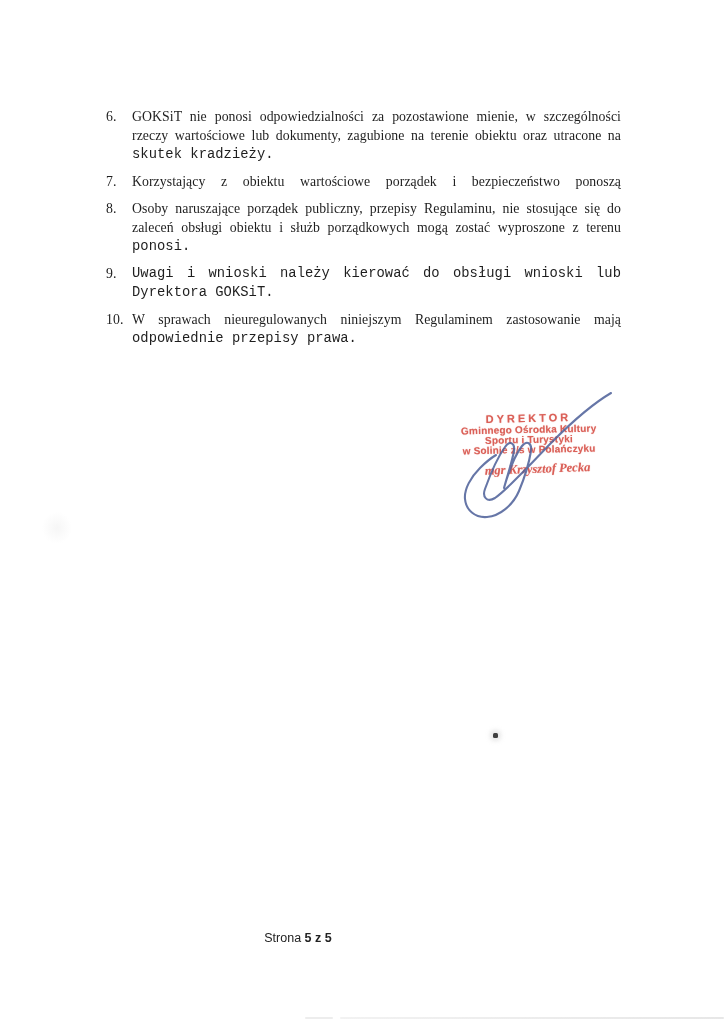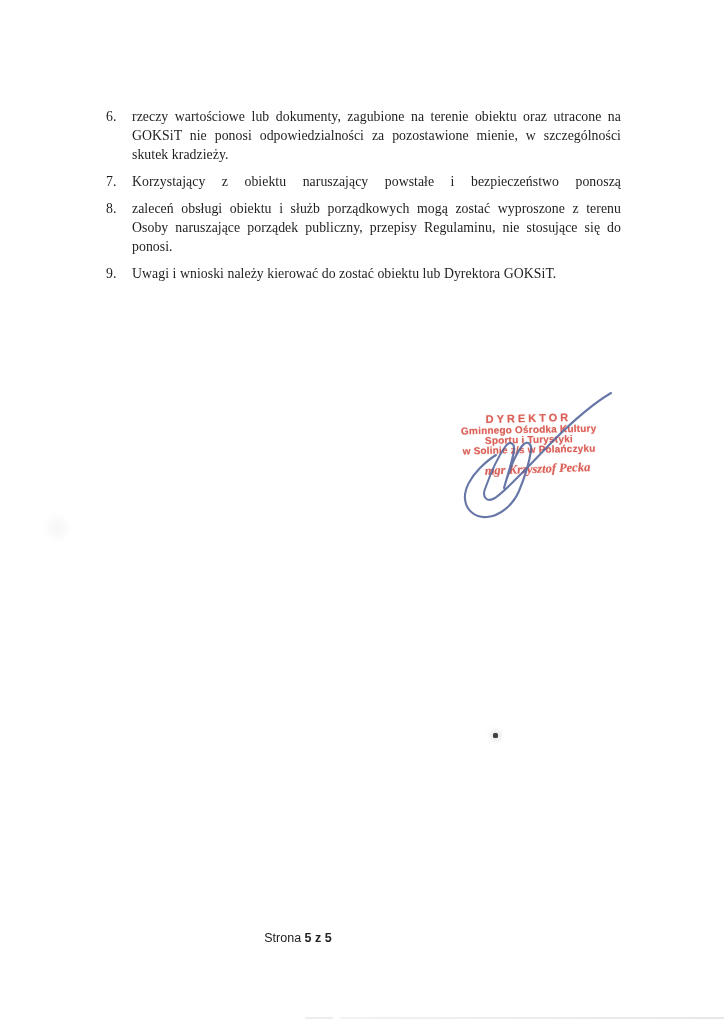--- a/index.html
+++ b/index.html
@@ -16,21 +16,21 @@
     position: absolute; left: 106px; top: 107px; width: 515px;
     color: var(--text-color, #1e1e1e);
     font-size: 13.8px; line-height: 19px;
     letter-spacing: 0.05px;
   }
   .item { display: flex; }
   .item + .item { margin-top: 8px; }
   .num { flex: 0 0 24px; margin-right: 2px; white-space: nowrap; }
   .lines { flex: 1; min-width: 0; }
   .ln { text-align: justify; text-align-last: justify; }
-  .ln.last { text-align-last: left; }
+  .ln.last { text-align-last: left; font-family: Liberation Mono, monospace; }
 
   
   .stamp {
     position: absolute; left: 449px; top: 413px; width: 160px;
     text-align: center;
     color: var(--stamp-red, #d8554c);
     transform: rotate(-1.2deg);
     opacity: 0.93;
     text-shadow: 0 0 1px rgba(216, 85, 76, 0.55);
     font-family: "Liberation Sans", sans-serif;
@@ -88,49 +88,56 @@
 </head>
 <body>
 
 <div class="page">
 
   <div class="reg-list">
 
     <div class="item">
       <div class="num">6.</div>
       <div class="lines">
+        <div class="ln">GOKSiT nie ponosi odpowiedzialności za pozostawione mienie, w szczególności</div>
         <div class="ln">rzeczy wartościowe lub dokumenty, zagubione na terenie obiektu oraz utracone na</div>
-        <div class="ln">GOKSiT nie ponosi odpowiedzialności za pozostawione mienie, w szczególności</div>
         <div class="ln last">skutek kradzieży.</div>
       </div>
     </div>
 
     <div class="item">
       <div class="num">7.</div>
       <div class="lines">
-        <div class="ln">Korzystający z obiektu naruszający powstałe i bezpieczeństwo ponoszą</div>
+        <div class="ln">Korzystający z obiektu wartościowe porządek i bezpieczeństwo ponoszą</div>
       </div>
     </div>
 
     <div class="item">
       <div class="num">8.</div>
       <div class="lines">
+        <div class="ln">Osoby naruszające porządek publiczny, przepisy Regulaminu, nie stosujące się do</div>
         <div class="ln">zaleceń obsługi obiektu i służb porządkowych mogą zostać wyproszone z terenu</div>
-        <div class="ln">Osoby naruszające porządek publiczny, przepisy Regulaminu, nie stosujące się do</div>
         <div class="ln last">ponosi.</div>
       </div>
     </div>
 
     <div class="item">
       <div class="num">9.</div>
       <div class="lines">
-        <div class="ln last">Uwagi i wnioski należy kierować do zostać obiektu lub Dyrektora GOKSiT.</div>
+        <div class="ln last">Uwagi i wnioski należy kierować do obsługi wnioski lub Dyrektora GOKSiT.</div>
       </div>
     </div>
 
+    <div class="item">
+      <div class="num">10.</div>
+      <div class="lines">
+        <div class="ln">W sprawach nieuregulowanych niniejszym Regulaminem zastosowanie mają</div>
+        <div class="ln last">odpowiednie przepisy prawa.</div>
+      </div>
+    </div>
 
   </div>
 
   <div class="stamp">
     <div class="stamp-title">DYREKTOR</div>
     <div class="stamp-line">Gminnego Ośrodka Kultury</div>
     <div class="stamp-line">Sportu i Turystyki</div>
     <div class="stamp-line">w Solinie z/s w Polańczyku</div>
     <div class="stamp-signatory">mgr Krzysztof Pecka</div>
   </div>

